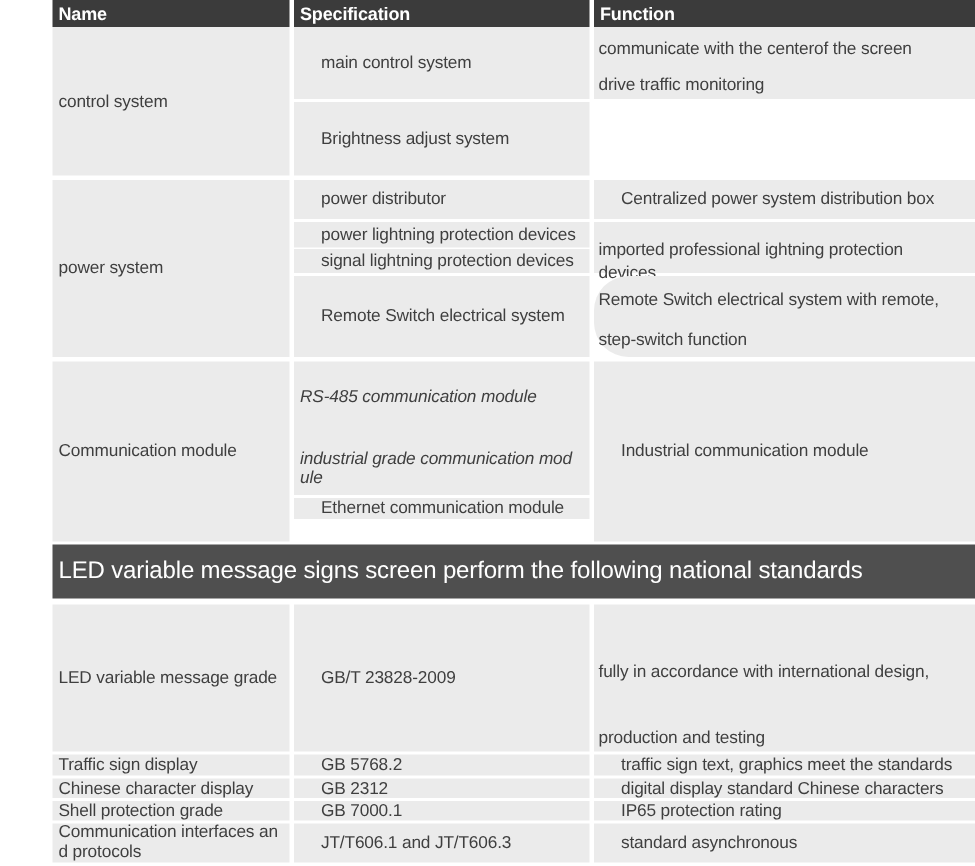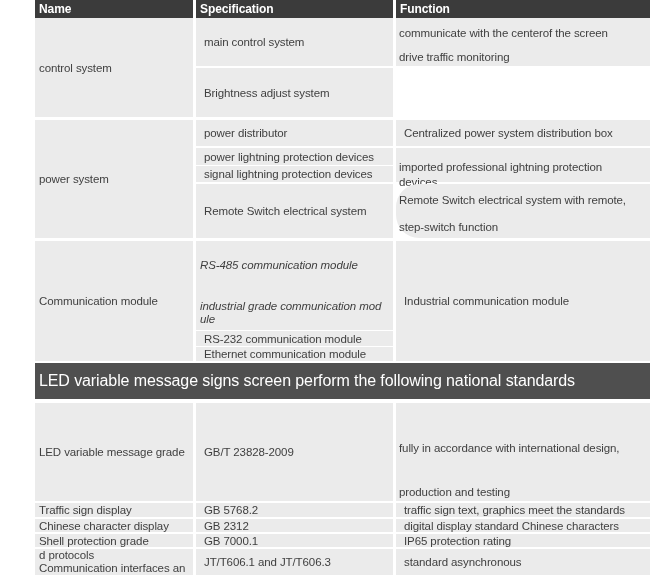--- a/index.html
+++ b/index.html
@@ -11,21 +11,21 @@
   }
   *{box-sizing:border-box;margin:0;padding:0}
   body{background:#ffffff;font-family:"Liberation Sans",sans-serif;}
   .tbl{width:650px;font-size:11.5px;color:var(--text);letter-spacing:-0.1px;margin-left:35px;}
   .row{display:flex;}
   .c1{flex:0 0 158px;width:158px;}
   .c2{flex:0 0 197px;width:197px;margin-left:3px;}
   .c3{flex:1 1 auto;margin-left:3px;}
   .stack{display:flex;flex-direction:column;}
   .cell{background:var(--cell-bg);overflow:visible;}
-  .vc{display:flex;align-items:center;padding-left:8px;white-space:nowrap;}
+  .vc{display:flex;align-items:center;padding-left:18px;white-space:nowrap;}
   .pl4{padding-left:4px;}
   .lines{display:block;padding-left:3px;}
   .lines span{display:block;white-space:nowrap;}
   .lh24{line-height:24px;padding-top:3px;}
   .lh27{line-height:27px;padding-top:3px;border-radius:23px;}
   .lh15{line-height:15px;padding-top:12px;}
   .lh44{line-height:44px;padding-top:23px;}
   .lh13{display:flex;flex-direction:column;justify-content:center;line-height:13px;}
   .lh13 span{display:block;white-space:nowrap;}
   .hdr .hcell{background:var(--header-bg);color:var(--header-text);font-weight:bold;font-size:12px;
@@ -101,21 +101,20 @@
     <div class="c1 cell vc pl4" style="height:120px">Communication module</div>
     <div class="c2 stack">
       <div class="cell composite" style="height:89px">
         <span class="p1">RS-485 communication module</span>
         <div class="p2">
           <span>industrial grade communication mod</span>
           <span>ule</span>
         </div>
       </div>
       <div class="gap1"></div>
-      <div class="cell vc" style="height:15px">RS-232 communication module</div>
       <div class="gap1"></div>
       <div class="cell vc" style="height:14px">Ethernet communication module</div>
     </div>
     <div class="c3 stack">
       <div class="cell vc" style="height:120px">Industrial communication module</div>
     </div>
   </div>
   <div class="gap2"></div>
 
   <div class="banner" style="height:36px">LED variable message signs screen perform the following national standards</div>
@@ -163,22 +162,22 @@
         <div class="cell vc" style="height:13px">GB 7000.1</div>
       </div>
     <div class="c3 stack">
         <div class="cell vc" style="height:13px">IP65 protection rating</div>
       </div>
   </div>
   <div class="gap2"></div>
 
   <div class="row">
     <div class="c1 cell lh13 pl4" style="height:26px">
+      <span>Communication interfaces an</span>
       <span>d protocols</span>
-      <span>Communication interfaces an</span>
     </div>
     <div class="c2 stack">
         <div class="cell vc" style="height:26px">JT/T606.1 and JT/T606.3</div>
       </div>
     <div class="c3 stack">
         <div class="cell vc" style="height:26px">standard asynchronous</div>
       </div>
   </div>
   <div class="gap2"></div>
 

